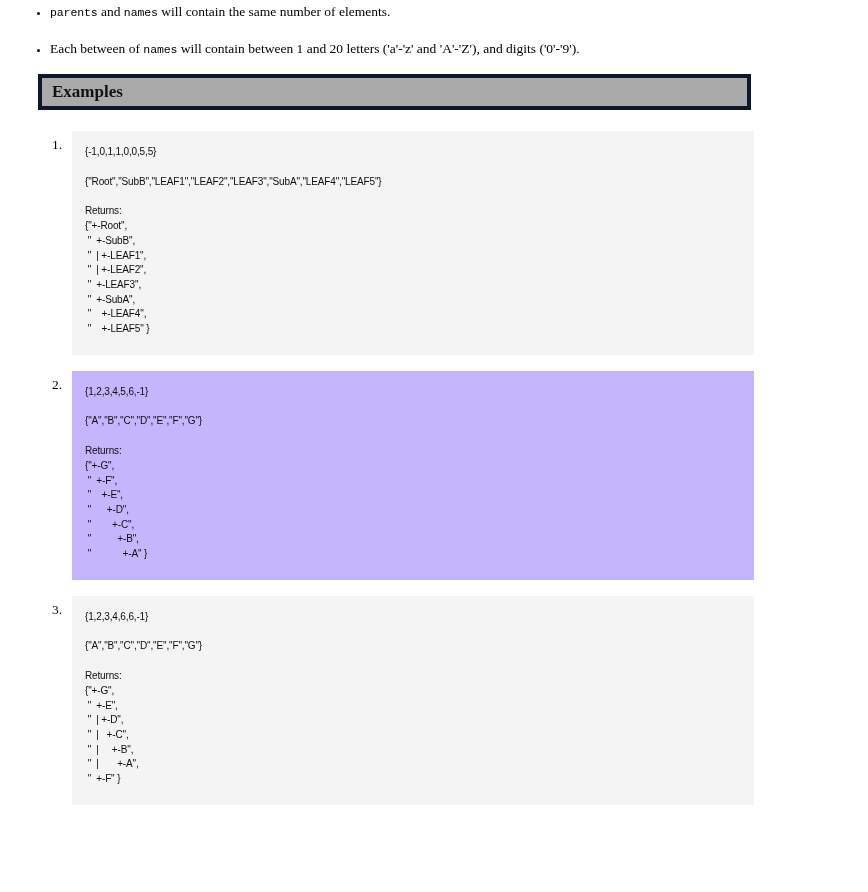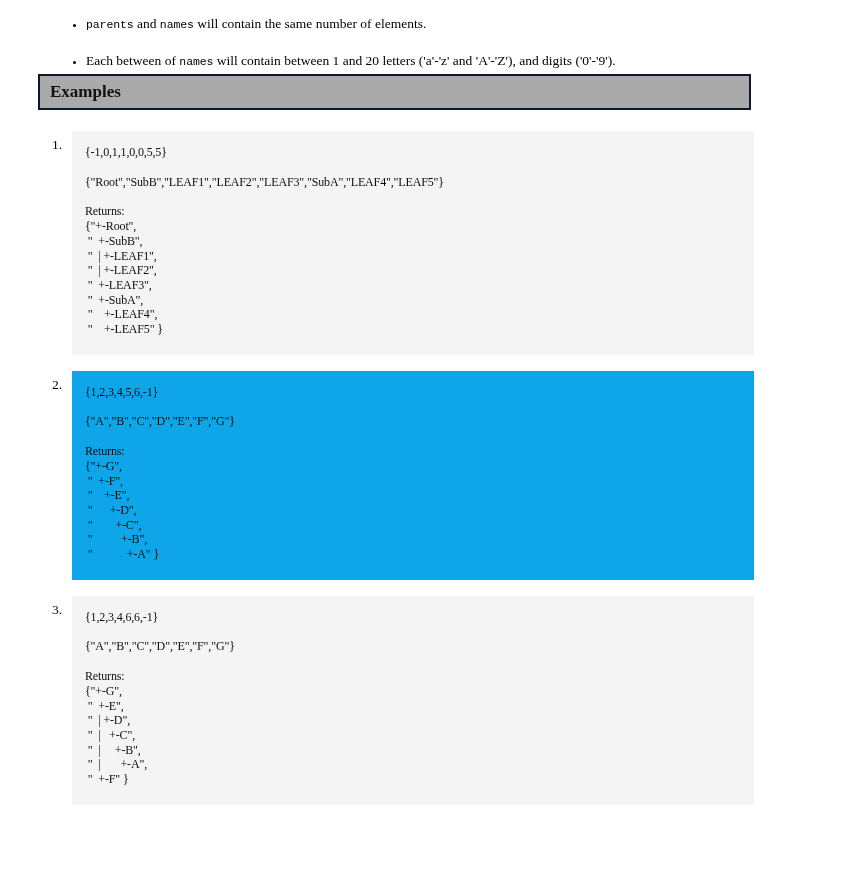--- a/index.html
+++ b/index.html
@@ -12,22 +12,22 @@
     height: 892px;
     font-family: "Liberation Serif", "DejaVu Serif", serif;
     color: #000000;
     overflow: hidden;
     position: relative;
   }
 
   
   .constraints {
     list-style: disc;
-    margin: 12px;
-    padding: 0 0 0 74px;
+    margin: 0;
+    padding: 0 0 0 50px;
     position: absolute;
     top: 3px;
     left: 0;
     right: 0;
   }
   .constraints li {
     font-size: 13.5px;
     line-height: 17px;
     margin-bottom: 19px;
     color: #000;
@@ -42,21 +42,21 @@
   }
 
   
   .section-header {
     position: absolute;
     left: 38px;
     top: 74px;
     width: 713px;
     height: 36px;
     background: #aaaaaa;
-    border: 2px solid #0f172a;
+    border: 4px solid #0f172a;
     box-sizing: border-box;
     display: flex;
     align-items: center;
   }
   .section-header .title {
     font-family: "Liberation Serif", "DejaVu Serif", serif;
     font-weight: bold;
     font-size: 17px;
     color: #111111;
     padding-left: 10px;
@@ -81,25 +81,25 @@
     font-family: "Liberation Serif", "DejaVu Serif", serif;
     color: #000;
   }
   .example-block {
     margin-left: 72px;
     margin-right: 114px;
     padding: 14px 0 18px 13px;
     box-sizing: border-box;
   }
   .example-block.light { background: #f4f4f4; }
-  .example-block.dark  { background: #0ea5e9; }
+  .example-block.dark  { background: #c4b5fd; }
 
   .code-line {
-    font-family: Liberation Serif, serif;
-    font-size: 12px;
+    font-family: Liberation Sans, sans-serif;
+    font-size: 10px;
     line-height: 14.7px;
     color: #0d0d0d;
     white-space: pre;
     letter-spacing: -0.15px;
   }
   .code-arg {
     margin-bottom: 15px;
   }
   .returns-block {
     margin-top: 10px;

